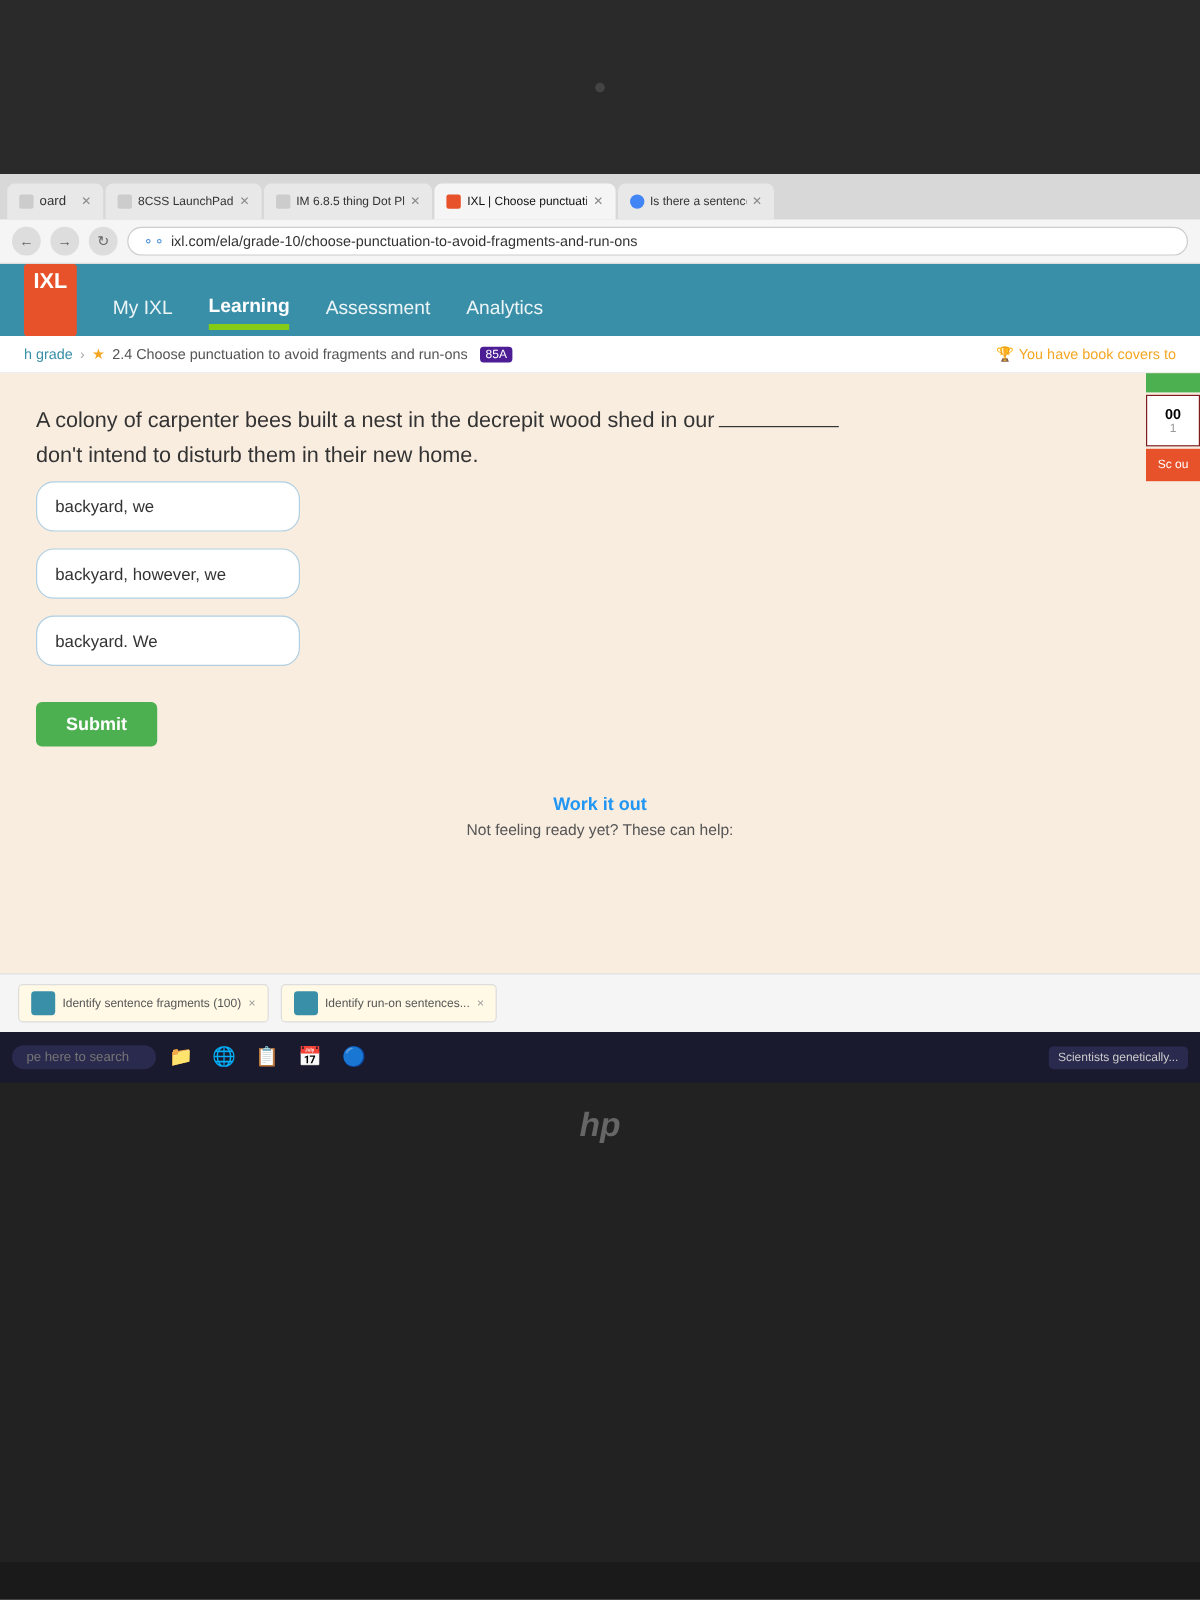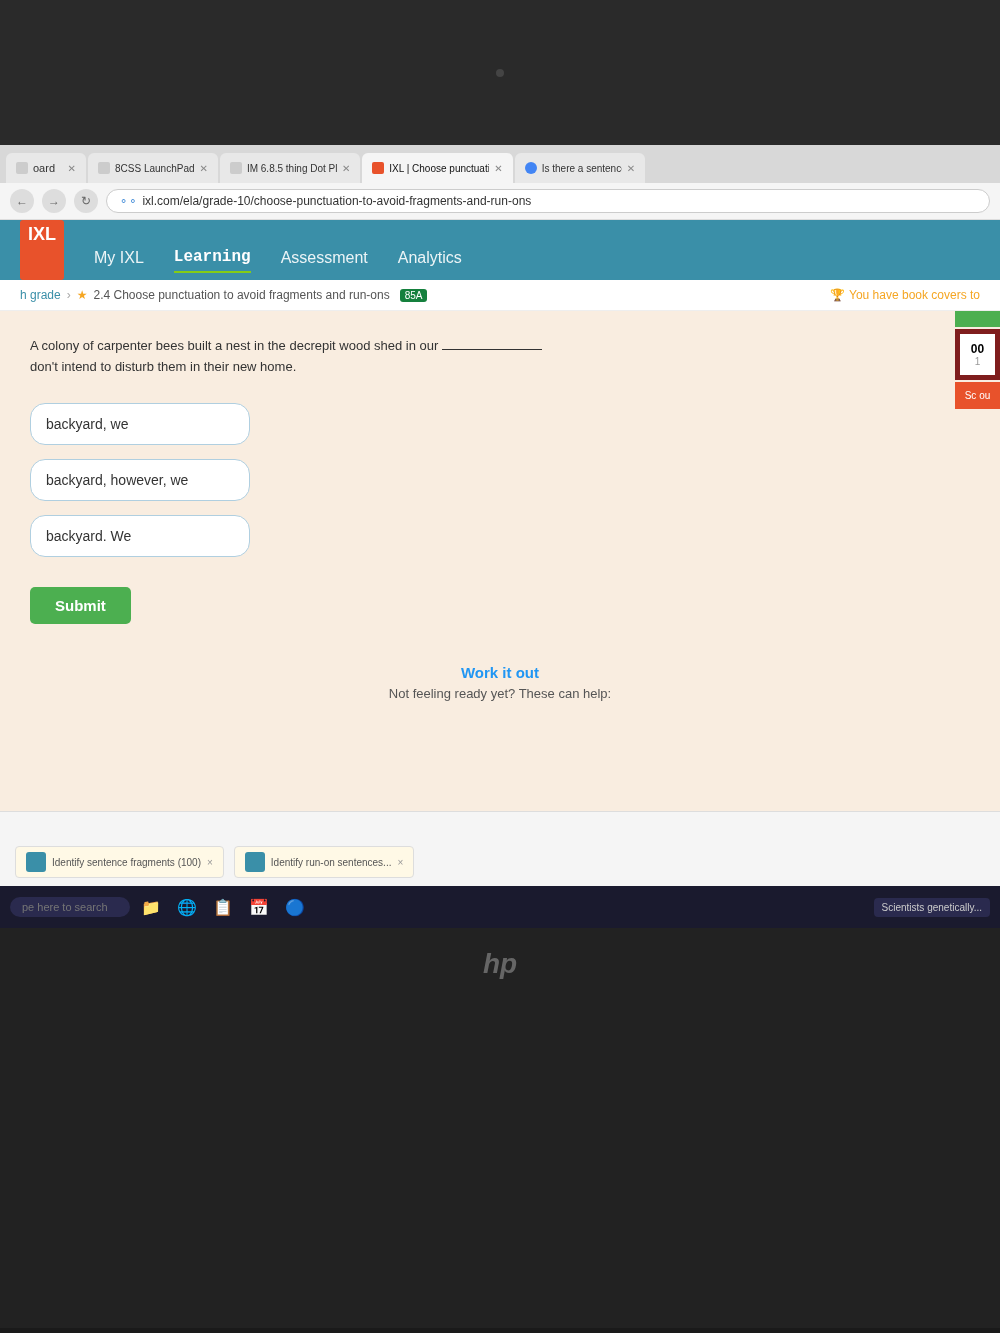--- a/index.html
+++ b/index.html
@@ -142,44 +142,43 @@
     .ixl-nav-link {
       color: white;
       font-size: 16px;
       text-decoration: none;
       padding: 5px 0;
       cursor: pointer;
       opacity: 0.9;
     }
     .ixl-nav-link.active {
       font-weight: bold;
-      border-bottom: 2px solid #84cc16;
+      border-bottom: 5px solid #84cc16;
       opacity: 1;
-      font-family: Liberation Mono, monospace;
     }
 
     
     .breadcrumb {
       background: white;
       padding: 8px 20px;
       font-size: 12px;
       color: #555;
       display: flex;
       align-items: center;
       gap: 6px;
       border-bottom: 1px solid #eee;
     }
     .breadcrumb-link {
       color: #3a8fa8;
       cursor: pointer;
     }
     .breadcrumb-sep { color: #aaa; }
     .breadcrumb-star { color: #f5a623; }
     .breadcrumb-badge {
-      background: #15803d;
+      background: #4c1d95;
       color: white;
       font-size: 10px;
       padding: 1px 5px;
       border-radius: 3px;
       margin-left: 4px;
     }
     .breadcrumb-trophy {
       margin-left: auto;
       color: #f5a623;
       font-size: 12px;
@@ -196,23 +195,23 @@
       position: relative;
     }
 
     .question-text {
       font-size: 15px;
       color: #333;
       margin-bottom: 18px;
     }
 
     .passage-text {
-      font-size: 13px;
+      font-size: 18px;
       color: #333;
-      margin-bottom: 25px;
+      margin-bottom: 7px;
       line-height: 1.6;
     }
 
     .blank-line {
       display: inline-block;
       width: 100px;
       border-bottom: 1px solid #333;
       margin-left: 4px;
     }
 
@@ -276,21 +275,21 @@
       background: #4caf50;
       color: white;
       width: 45px;
       padding: 8px 5px;
       font-size: 10px;
       text-align: center;
       cursor: pointer;
     }
     .right-btn-score {
       background: white;
-      border: 5px solid #7f1d1d;
+      border: 1px solid #7f1d1d;
       width: 45px;
       padding: 8px 5px;
       font-size: 10px;
       text-align: center;
     }
     .right-btn-orange {
       background: #e8522b;
       color: white;
       width: 45px;
       padding: 8px 5px;
@@ -311,21 +310,20 @@
       display: flex;
       align-items: center;
       gap: 6px;
       background: #fff9e6;
       border: 1px solid #ddd;
       border-radius: 4px;
       padding: 5px 10px;
       font-size: 10px;
       color: #555;
       max-width: 240px;
-      margin-top: 26px;
     }
     .sub-activity-icon {
       width: 20px;
       height: 20px;
       background: #3a8fa8;
       border-radius: 3px;
       flex-shrink: 0;
     }
     .sub-activity-close {
       color: #999;

